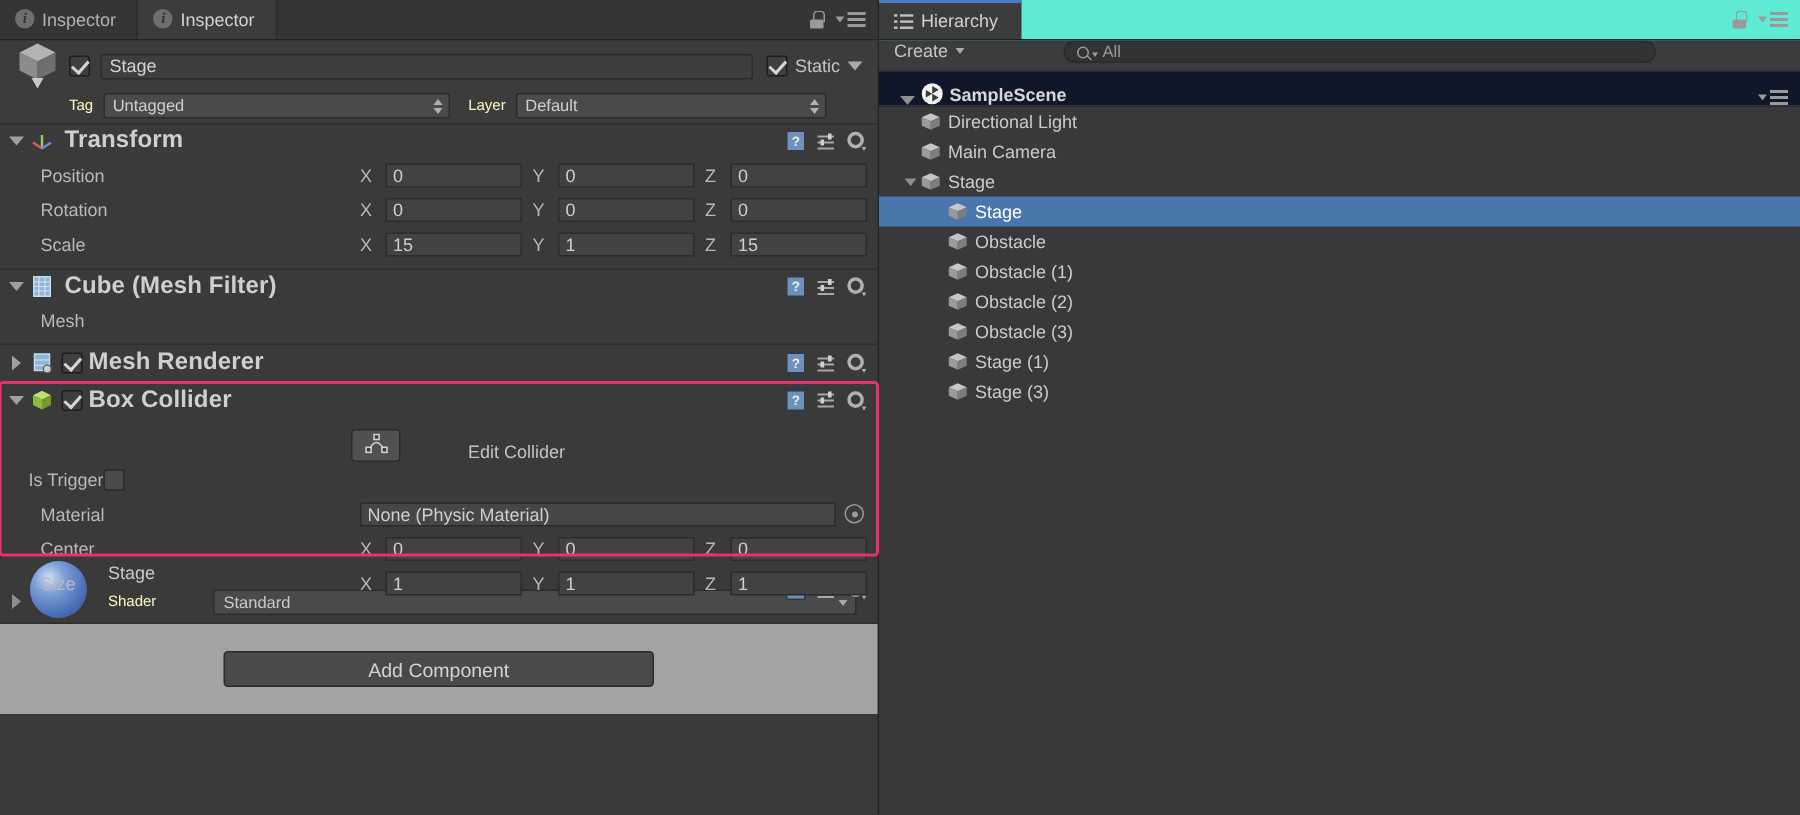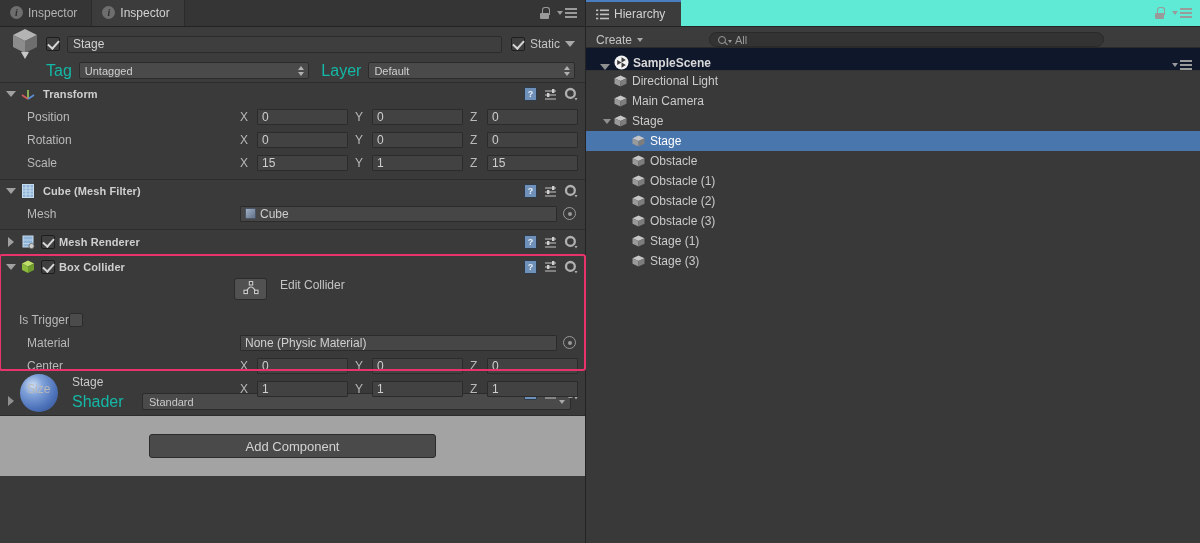--- a/index.html
+++ b/index.html
@@ -37,56 +37,56 @@
   .go-row1 { display: flex; align-items: center; height: 20px; }
   .go-cube { width: 30px; height: 34px; position: relative; flex: 0 0 30px; margin-right: 6px; }
   .go-cube svg { position: absolute; left: 0; top: 0; }
   .cb { width: 14px; height: 14px; background: #3f3f3f; border: 1px solid #1d1d1d; border-radius: 2px; position: relative; flex: 0 0 14px; }
   .cb.on:after { content: ""; position: absolute; left: 3px; top: 0px; width: 5px; height: 9px; border: solid #d6d6d6; border-width: 0 2px 2px 0; transform: rotate(42deg); }
   .name-field { flex: 1; height: 17px; margin-left: 7px; background: #3e3e3e; border: 1px solid #2b2b2b; border-radius: 2px; display: flex; align-items: center; padding: 0 5px; color: #d2d2d2; font-size: 12px; }
   .static-box { display: flex; align-items: center; gap: 5px; margin-left: 9px; }
   .static-box .lbl { color: #c4c4c4; font-size: 12px; }
   .tri-down { width: 0; height: 0; border-left: 5px solid transparent; border-right: 5px solid transparent; border-top: 6px solid #a8a8a8; }
   .go-row2 { display: flex; align-items: center; height: 19px; margin-top: 7px; padding-left: 36px; }
-  .mini-lbl { font-size: 16px; color: #14b8a6; }
+  .mini-lbl { font-size: 10px; color: #fef9c3; }
   .dropdown { height: 17px; background: #4a4a4a; border: 1px solid #2b2b2b; border-radius: 2px; display: flex; align-items: center; padding: 0 5px; color: #cfcfcf; font-size: 11px; position: relative; }
   .dropdown .updown { position: absolute; right: 4px; top: 50%; transform: translateY(-50%); display: flex; flex-direction: column; gap: 2px; }
   .dropdown .updown i { width: 0; height: 0; border-left: 3px solid transparent; border-right: 3px solid transparent; display: block; }
   .dropdown .updown i.u { border-bottom: 4px solid #b0b0b0; }
   .dropdown .updown i.d { border-top: 4px solid #b0b0b0; }
 
   
   .comp { background: #3a3a3a; border-bottom: 1px solid #2d2d2d; position: relative; }
   .comp-head { height: 22px; display: flex; align-items: center; padding-left: 4px; position: relative; }
   .foldout { width: 13px; flex: 0 0 13px; display: flex; align-items: center; justify-content: center; }
   .foldout .t-d { width: 0; height: 0; border-left: 5px solid transparent; border-right: 5px solid transparent; border-top: 6px solid #a0a0a0; }
   .foldout .t-r { width: 0; height: 0; border-top: 5px solid transparent; border-bottom: 5px solid transparent; border-left: 6px solid #a0a0a0; }
   .comp-icon { width: 16px; height: 16px; flex: 0 0 16px; margin: 0 3px; position: relative; }
-  .comp-title { font-size: 11px; font-weight: bold; color: #cfcfcf; margin-left: 4px; letter-spacing: .1px; text-align: right; }
+  .comp-title { font-size: 16px; font-weight: bold; color: #cfcfcf; margin-left: 4px; letter-spacing: .1px; text-align: right; }
   .comp-tools { position: absolute; right: 7px; top: 50%; transform: translateY(-50%); display: flex; align-items: center; gap: 7px; }
   .help-ico { width: 13px; height: 14px; background: #6f90b8; border: 1px solid #2e3a48; border-radius: 1px; color: #e7eef6; font-size: 9px; display: flex; align-items: center; justify-content: center; font-weight: bold; }
   .preset-ico { width: 13px; height: 13px; position: relative; }
   .gear-ico { width: 14px; height: 14px; position: relative; }
 
   .row { height: 23px; display: flex; align-items: center; padding-left: 27px; }
   .row .lab { width: 213px; flex: 0 0 213px; font-size: 12px; color: #b9b9b9; }
   .vec { display: flex; align-items: center; flex: 1; padding-right: 7px; gap: 0; }
   .vec .axis { width: 17px; flex: 0 0 17px; font-size: 12px; color: #b9b9b9; }
   .field { height: 16px; background: #424242; border: 1px solid #2b2b2b; border-radius: 1px; display: flex; align-items: center; padding: 0 4px; font-size: 12px; color: #cfcfcf; }
   .vec .field { flex: 1; margin-right: 7px; }
   .vec .field:last-child { margin-right: 0; }
 
   .objfield { height: 16px; background: #464646; border: 1px solid #2b2b2b; border-radius: 1px; display: flex; align-items: center; padding: 0 4px; gap: 4px; font-size: 12px; color: #cfcfcf; flex: 1; }
   .objfield .mini-cube { width: 11px; height: 11px; background: linear-gradient(135deg,#9fb0c4 0%, #7d8ea4 55%, #63728a 100%); border: 1px solid #4a5668; border-radius: 1px; flex: 0 0 11px; }
   .radio-pick { width: 13px; height: 13px; border-radius: 50%; border: 1px solid #9a9a9a; position: relative; flex: 0 0 13px; margin-left: 6px; margin-right: 2px; }
   .radio-pick:after { content: ""; position: absolute; left: 3.5px; top: 3.5px; width: 4px; height: 4px; border-radius: 50%; background: #9a9a9a; }
 
   .highlight { outline: 2px solid #e8336c; outline-offset: -1px; border-radius: 2px; z-index: 5; }
 
-  .edit-row { height: 30px; display: flex; align-items: flex-start; padding-left: 234px; }
+  .edit-row { height: 30px; display: flex; align-items: flex-end; padding-left: 234px; gap: 32px; }
   .edit-btn { width: 33px; height: 22px; background: #515151; border: 1px solid #2b2b2b; border-radius: 3px; display: flex; align-items: center; justify-content: center; }
   .edit-lbl { margin-left: 13px; font-size: 12px; color: #c4c4c4; }
 
   .trig-row { height: 23px; display: flex; align-items: center; padding-left: 19px; }
   .sq-cb { width: 14px; height: 14px; background: #4b4b4b; border: 1px solid #2b2b2b; border-radius: 2px; }
 
   
   .mat-block { height: 46px; background: #3a3a3a; border-bottom: 1px solid #2d2d2d; position: relative; display: flex; align-items: center; padding-left: 4px; }
   .mat-fold { width: 14px; display: flex; align-items: flex-end; justify-content: center; height: 46px; padding-bottom: 10px; }
   .mat-sphere { width: 38px; height: 38px; border-radius: 50%; background: radial-gradient(circle at 34% 30%, #cfe0f5 0%, #7ea0d8 28%, #4f74bb 62%, #2f4c8c 100%); flex: 0 0 38px; margin-left: 2px; }
@@ -97,21 +97,21 @@
   .shader-dd .car { position: absolute; right: 5px; width: 0; height: 0; border-left: 3.5px solid transparent; border-right: 3.5px solid transparent; border-top: 4px solid #a8a8a8; }
 
   .addcomp-area { height: 60px; display: flex; align-items: center; justify-content: center; background: #a3a3a3; }
   .addcomp { width: 287px; height: 24px; background: #4a4a4a; border: 1px solid #2b2b2b; border-radius: 3px; display: flex; align-items: center; justify-content: center; font-size: 13px; color: #d3d3d3; }
 
   
   .hierarchy { width: 614px; height: 543px; background: #393939; position: relative; }
   .h-tabbar { height: 27px; background: #5eead4; border-bottom: 1px solid #232323; display: flex; align-items: flex-end; position: relative; }
   .h-tab { height: 26px; background: #3c3c3c; border-top: 2px solid #4a7ec0; display: flex; align-items: center; gap: 5px; padding: 0 16px 0 10px; font-size: 12px; color: #d2d2d2; }
   .list-ico { width: 13px; height: 11px; position: relative; }
-  .h-toolbar { height: 21px; background: #3c3c3c; border-bottom: 1px solid #2a2a2a; display: flex; align-items: flex-end; padding: 0 6px; }
+  .h-toolbar { height: 21px; background: #3c3c3c; border-bottom: 1px solid #2a2a2a; display: flex; align-items: flex-start; padding: 0 6px; }
   .create-btn { display: flex; align-items: center; gap: 5px; font-size: 12px; color: #c4c4c4; padding: 0 4px; }
   .create-btn .car { width: 0; height: 0; border-left: 3.5px solid transparent; border-right: 3.5px solid transparent; border-top: 4px solid #a8a8a8; }
   .search { flex: 1; max-width: 395px; margin-left: 62px; height: 15px; background: #333333; border: 1px solid #2a2a2a; border-radius: 8px; display: flex; align-items: center; padding: 0 8px; gap: 3px; }
   .search .mag { width: 8px; height: 8px; border: 1.4px solid #9a9a9a; border-radius: 50%; position: relative; flex: 0 0 8px; }
   .search .mag:after { content: ""; position: absolute; right: -3px; bottom: -2px; width: 4px; height: 1.4px; background: #9a9a9a; transform: rotate(45deg); }
   .search .txt { font-size: 11px; color: #9a9a9a; }
   .search .scar { width: 0; height: 0; border-left: 2.5px solid transparent; border-right: 2.5px solid transparent; border-top: 3px solid #9a9a9a; margin-left: -1px; margin-top: 3px; }
 
   .scene-row { height: 23px; background: #0f172a; border-bottom: 1px solid #333; display: flex; align-items: flex-end; padding-left: 14px; position: relative; }
   .scene-row .t-d { width: 0; height: 0; border-left: 5px solid transparent; border-right: 5px solid transparent; border-top: 6px solid #8f8f8f; margin-right: 4px; }
@@ -296,27 +296,20 @@
             <svg width="14" height="14" viewBox="0 0 14 14">
               <circle cx="6.4" cy="6.4" r="4.4" fill="none" stroke="#b0b0b0" stroke-width="2.3"></circle>
               <circle cx="6.4" cy="6.4" r="1.4" fill="#3a3a3a"></circle>
               <polygon points="10.5,11 13.5,11 12,13.6" fill="#b0b0b0"></polygon>
             </svg>
           </span>
         </span>
       </div>
       <div class="row">
         <span class="lab">Mesh</span>
-        <span style="display:flex;align-items:center;flex:1;padding-right:7px;">
-          <span class="objfield">
-            <span class="mini-cube"></span>
-            <span>Cube</span>
-          </span>
-          <span class="radio-pick"></span>
-        </span>
       </div>
       <div style="height:4px"></div>
     </div>
 
     <div class="comp">
       <div class="comp-head" style="height:24px">
         <span class="foldout">
             <i class="t-r"></i>
           </span>
         <span class="comp-icon">

